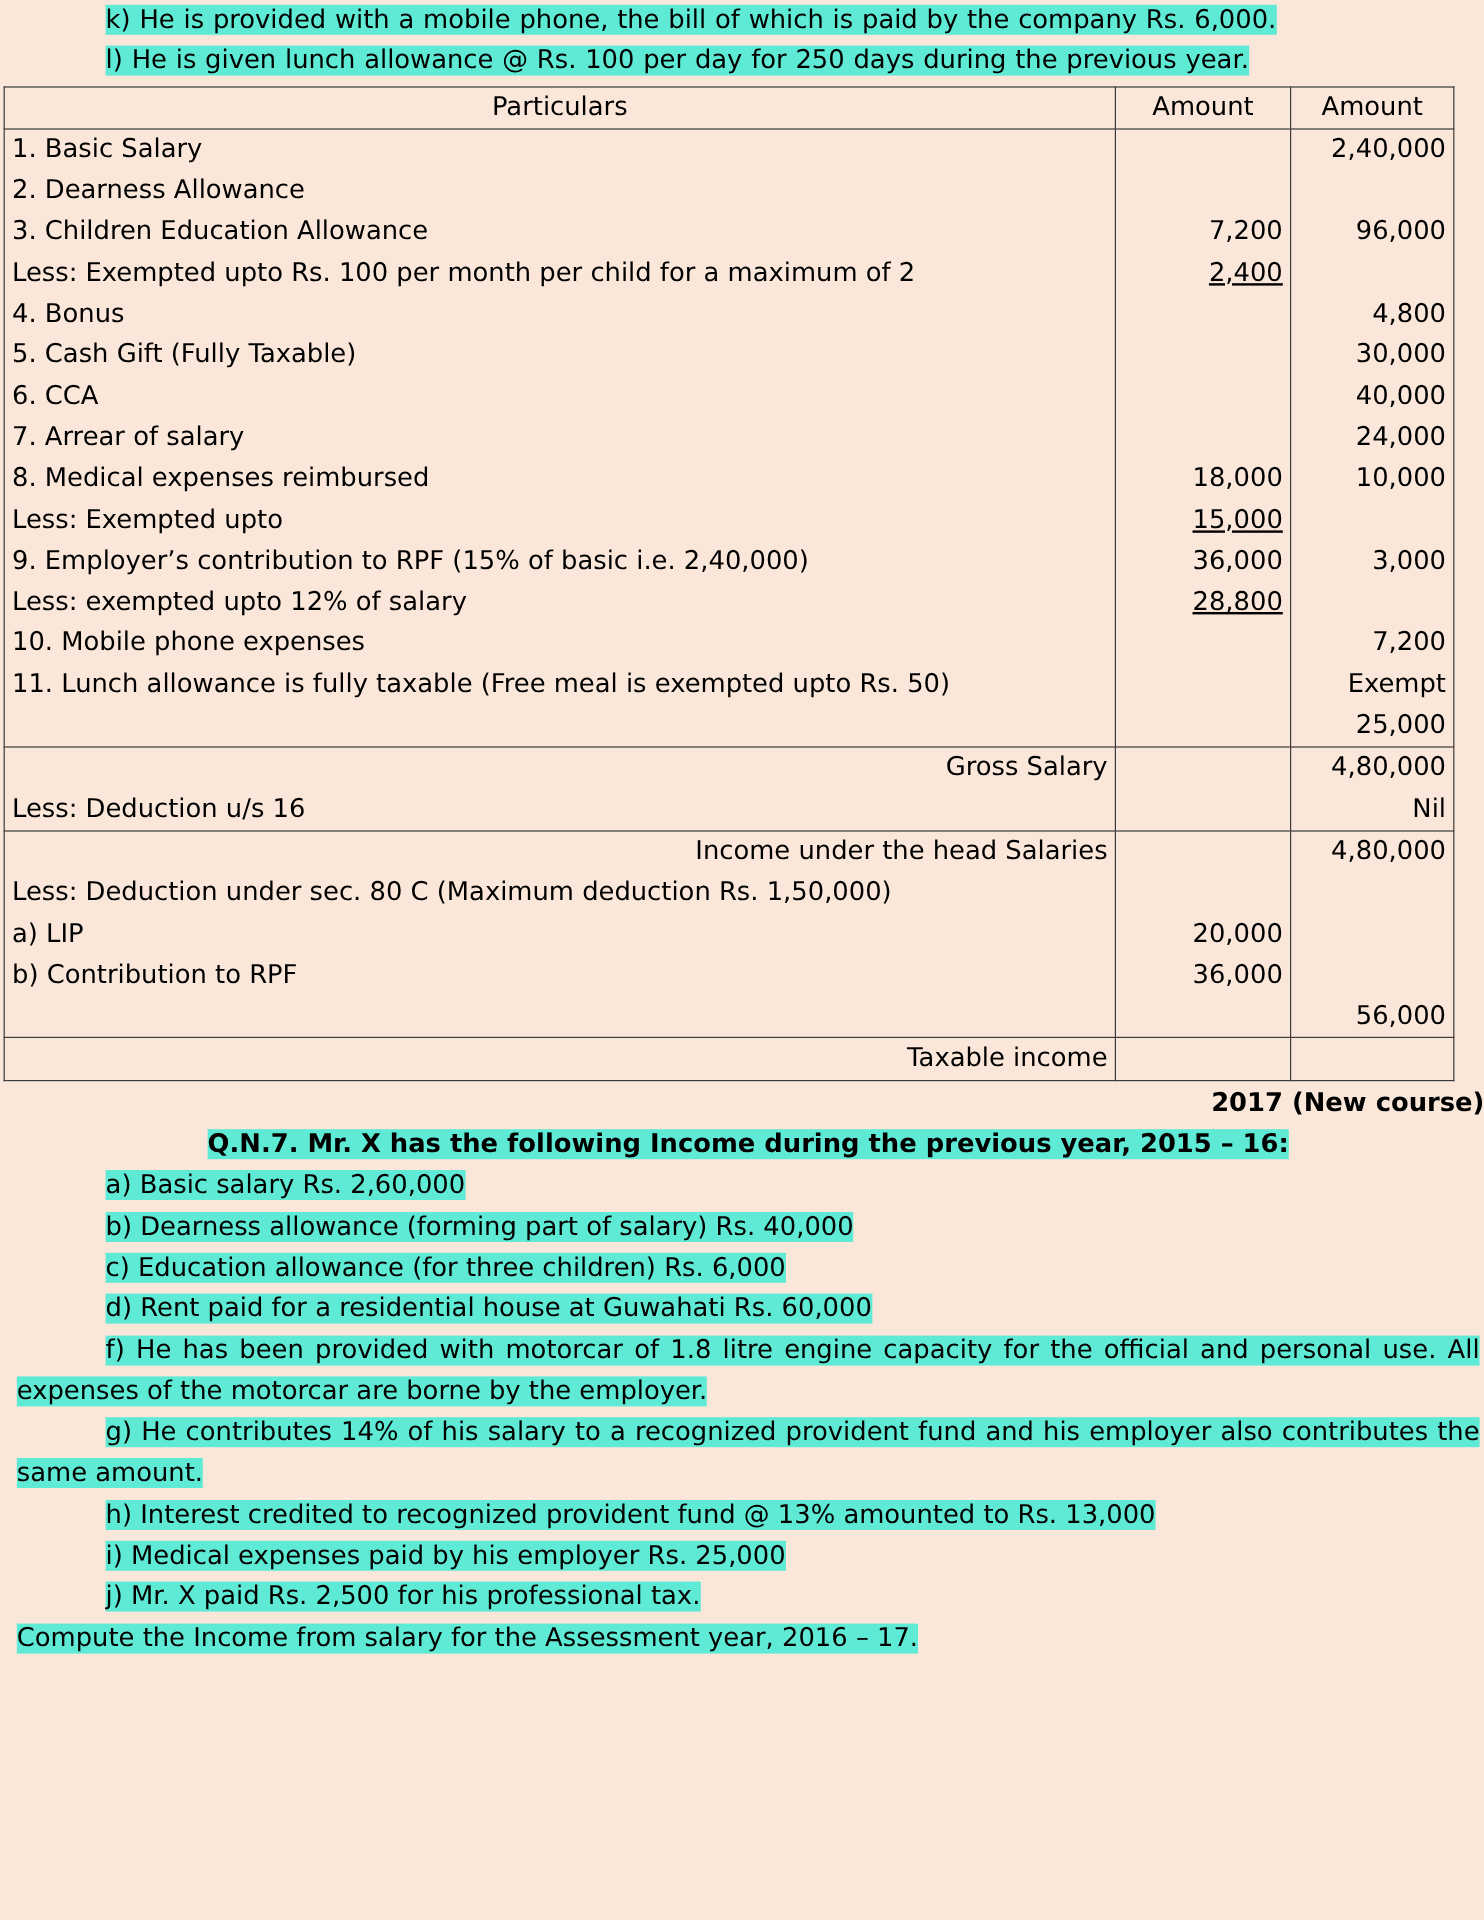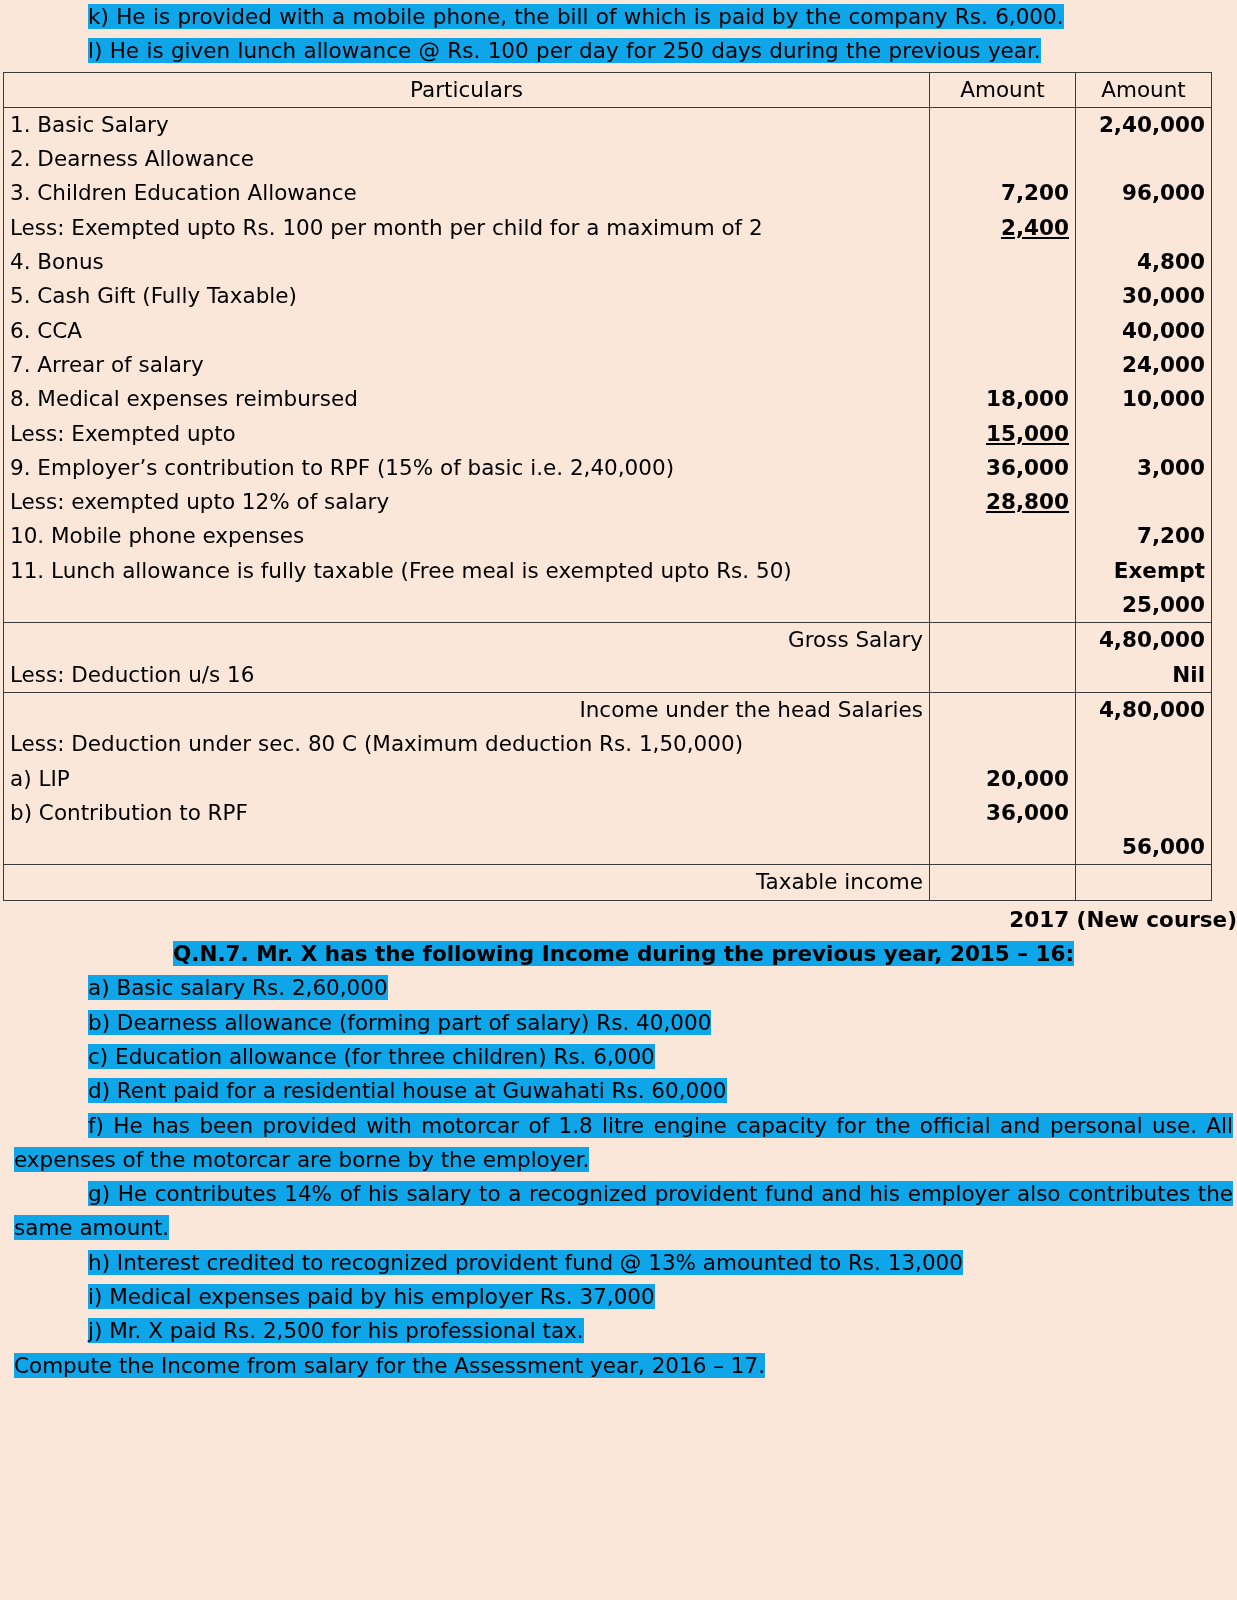--- a/index.html
+++ b/index.html
@@ -18,21 +18,21 @@
   }
 
   .page {
     width: 1237px;
     position: relative;
     padding: 0;
   }
 
   
   .hl {
-    background: #0ea5e9;
+    background: #5eead4;
     box-decoration-break: clone;
     -webkit-box-decoration-break: clone;
   }
 
   .para {
     margin: 0;
     text-align: justify;
     text-justify: inter-word;
     padding: 0 4px 0 14px;
     word-spacing: 0.5px;
@@ -77,21 +77,21 @@
     padding-bottom: 2px;
   }
   th.head-amt {
     text-align: center;
     font-weight: bold;
     padding-top: 1px;
   }
   .cell-lines { display: block; }
   .cell-lines .ln { display: block; }
   .num  { text-align: right; }
-  .num .ln { text-align: right; font-weight: bold; }
+  .num .ln { text-align: right; }
   .rightlabel { text-align: right; }
   .u { text-decoration: underline; text-underline-offset: 2px; }
 
   td.body-part .ln,
   td.body-amt .ln { white-space: pre-wrap; }
 
   
   .course-head {
     text-align: right;
     font-weight: bold;
@@ -271,19 +271,19 @@
   <p class="qn"><span class="hl">Q.N.7. Mr. X has the following Income during the previous year, 2015 – 16:</span></p>
 
   <ul class="items">
       <li class="nojust"><span class="hl">a) Basic salary Rs. 2,60,000</span></li>
       <li class="nojust"><span class="hl">b) Dearness allowance (forming part of salary) Rs. 40,000</span></li>
       <li class="nojust"><span class="hl">c)  Education allowance (for three children) Rs. 6,000</span></li>
       <li class="nojust"><span class="hl">d) Rent paid for a residential house at Guwahati Rs. 60,000</span></li>
       <li><span class="hl">f)  He has been provided with motorcar of 1.8 litre engine capacity for the official and personal use. All expenses of the motorcar are borne by the employer.</span></li>
       <li><span class="hl">g) He contributes 14% of his salary to a recognized provident fund and his employer also contributes the same amount.</span></li>
       <li class="nojust"><span class="hl">h) Interest credited to recognized provident fund @ 13% amounted to Rs. 13,000</span></li>
-      <li class="nojust"><span class="hl">i)  Medical expenses paid by his employer Rs. 37,000</span></li>
+      <li class="nojust"><span class="hl">i)  Medical expenses paid by his employer Rs. 25,000</span></li>
       <li class="nojust"><span class="hl">j)  Mr. X paid Rs. 2,500 for his professional tax.</span></li>
     </ul>
 
   <p class="closing"><span class="hl">Compute the Income from salary for the Assessment year, 2016 – 17.</span></p>
 
 </div>
 
 </body></html>

